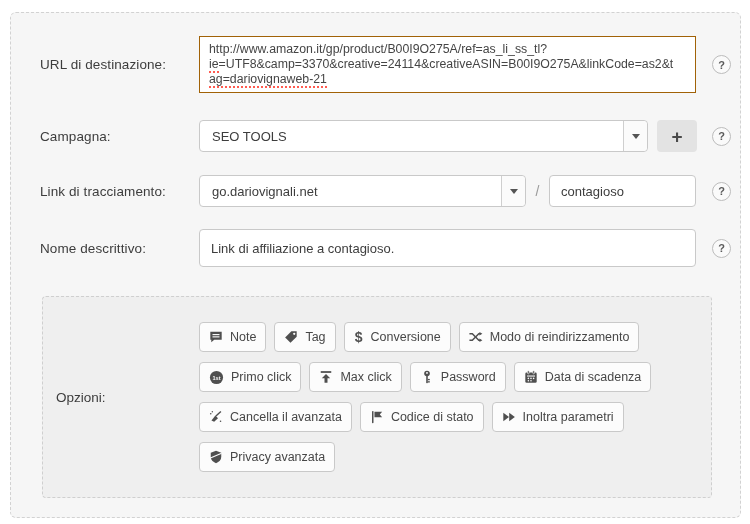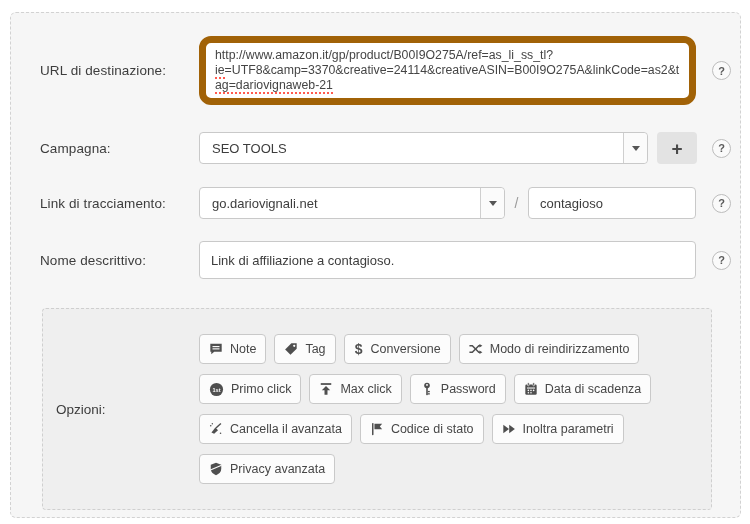--- a/index.html
+++ b/index.html
@@ -10,21 +10,21 @@
   }
   .card {
     margin:12px 9px 0 10px; height:506px;
     background:#f6f6f6; border:1px dashed #d2d2d2; border-radius:6px;
     padding:23px 9px 0 29px;
   }
   .frow { display:flex; align-items:center; }
   .flabel { width:159px; flex:none; font-size:13.5px; color:#3d3d3d; letter-spacing:.1px; }
   
   .url-box {
-    width:569px; background:#fff; border:7px solid #a16207; border-radius:12px;
+    width:569px; background:#fff; border:1px solid #a16207; border-radius:0;
     padding:5px 9px; font-size:12.3px; line-height:15px; color:#454545;
     word-break:break-all; cursor:text;
   }
   .sp { border-bottom:2px dotted #ff5b50; }
   
   .help {
     width:19px; height:19px; flex:none; margin-left:16px;
     border:1px solid #bcbcbc; border-radius:50%; background:#fafafa;
     color:#5a5a5a; font-size:11px; font-weight:bold;
     display:flex; align-items:center; justify-content:center; cursor:pointer;
@@ -47,21 +47,21 @@
     background:#e3e3e3; border:none; border-radius:4px;
     color:#4a4a4a; font-size:19px; font-weight:bold; line-height:1;
     display:flex; align-items:center; justify-content:center; cursor:pointer;
     font-family:inherit;
   }
   .slash { width:23px; flex:none; text-align:center; color:#9a9a9a; font-size:14px; }
   .tinput {
     height:32px; border:1px solid #c9c9c9; border-radius:4px; background:#fff;
     padding:0 11px; font-size:13px; color:#3d3d3d; font-family:inherit; outline:none;
   }
-  .slug-input { width:168px; }
+  .slug-input { width:147px; }
   .name-input { width:497px; height:38px; }
   .row-url { margin-bottom:27px; }
   .row-campaign { margin-bottom:23px; }
   .row-tracking { margin-bottom:22px; }
   
   .opt-box {
     margin-top:29px; margin-left:2px; width:670px; height:202px;
     background:#efefef; border:1px dashed #cfcfcf; border-radius:4px;
     display:flex; align-items:center; padding-left:13px;
   }

